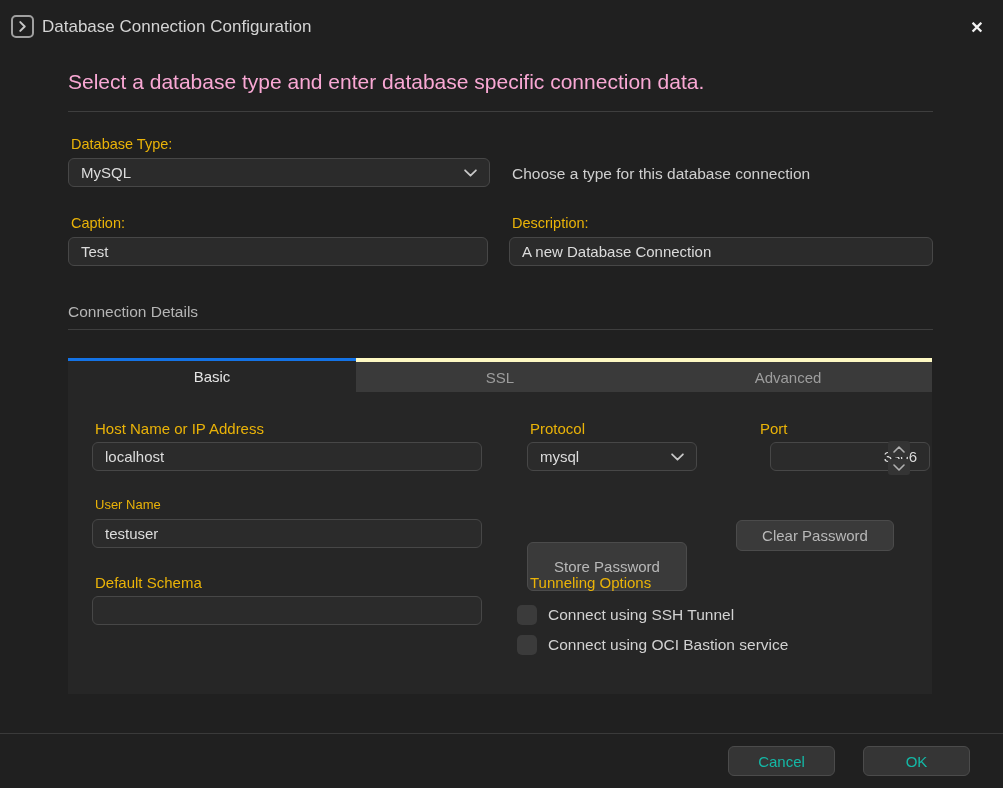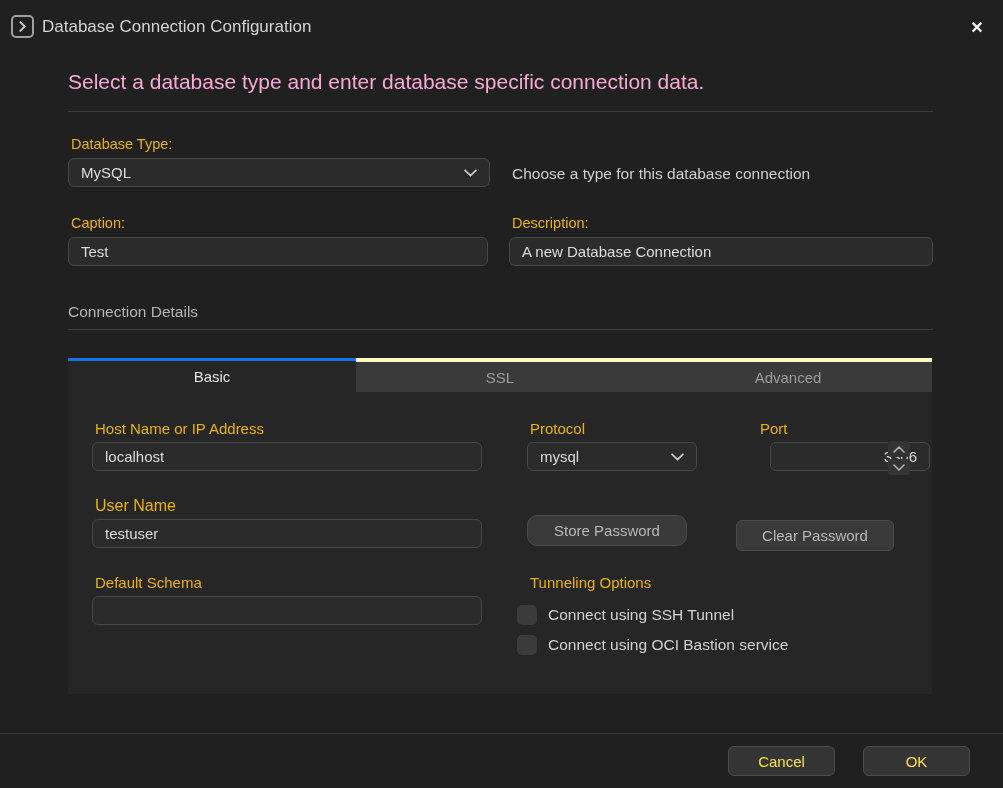--- a/index.html
+++ b/index.html
@@ -52,21 +52,21 @@
   .tab.active { background:#262626; color:#e4e4e4; border-top:3px solid #1473e6; }
 
   .panel { left:68px; top:392px; width:864px; height:302px; background:#262626; }
 
   
   .btn {
     background:#3a3a3a; border:1px solid #4b4b4b; border-radius:6px;
     color:#b8b8b8; font-size:15px;
     display:flex; align-items:center; justify-content:center; cursor:default;
   }
-  .footer-btn { background:#353535; border:1px solid #4b4b4b; color:#fde047; }
+  .footer-btn { background:#353535; border:1px solid #4b4b4b; color:#14b8a6; }
 
   
   .spinner { display:flex; flex-direction:column; gap:2px; }
   .spin-btn {
     width:22px; height:16px; background:#343434; border-radius:3px;
     display:flex; align-items:center; justify-content:center;
   }
 
   
   .check-row { display:flex; align-items:center; gap:11px;text-align:right; }
@@ -143,25 +143,25 @@
       <polyline points="1,6 6,1 11,6" fill="none" stroke="#b0b0b0" stroke-width="1.6" stroke-linecap="round" stroke-linejoin="round"></polyline>
     </svg>
   </div>
   <div class="spin-btn">
     <svg width="12" height="7" viewBox="0 0 12 7">
       <polyline points="1,1 6,6 11,1" fill="none" stroke="#b0b0b0" stroke-width="1.6" stroke-linecap="round" stroke-linejoin="round"></polyline>
     </svg>
   </div>
 </div>
 
-<div class="abs field-label" style="left:95px; top:497px; font-size:16px;">User Name</div>
+<div class="abs field-label" style="left:95px; top:497px; font-size:13px;">User Name</div>
 <div class="abs input-wrap" style="left:92px; top:519px; width:390px;">
   <input class="inputbox" value="testuser" style="">
 </div>
-<div class="abs btn" style="left:527px; top:515px; width:160px; height:31px;border-radius:10px;">Store Password</div>
+<div class="abs btn" style="left:527px; top:542px; width:160px; height:49px;">Store Password</div>
 <div class="abs btn" style="left:736px; top:520px; width:158px; height:31px;">Clear Password</div>
 
 <div class="abs field-label" style="left:95px; top:574px; font-size:15px;">Default Schema</div>
 <div class="abs input-wrap" style="left:92px; top:596px; width:390px;">
   <input class="inputbox" value="" style="">
 </div>
 
 <div class="abs field-label" style="left:530px; top:574px; font-size:15px;">Tunneling Options</div>
 <div class="abs check-row" style="left:517px; top:605px;">
   <div class="checkbox"></div>

